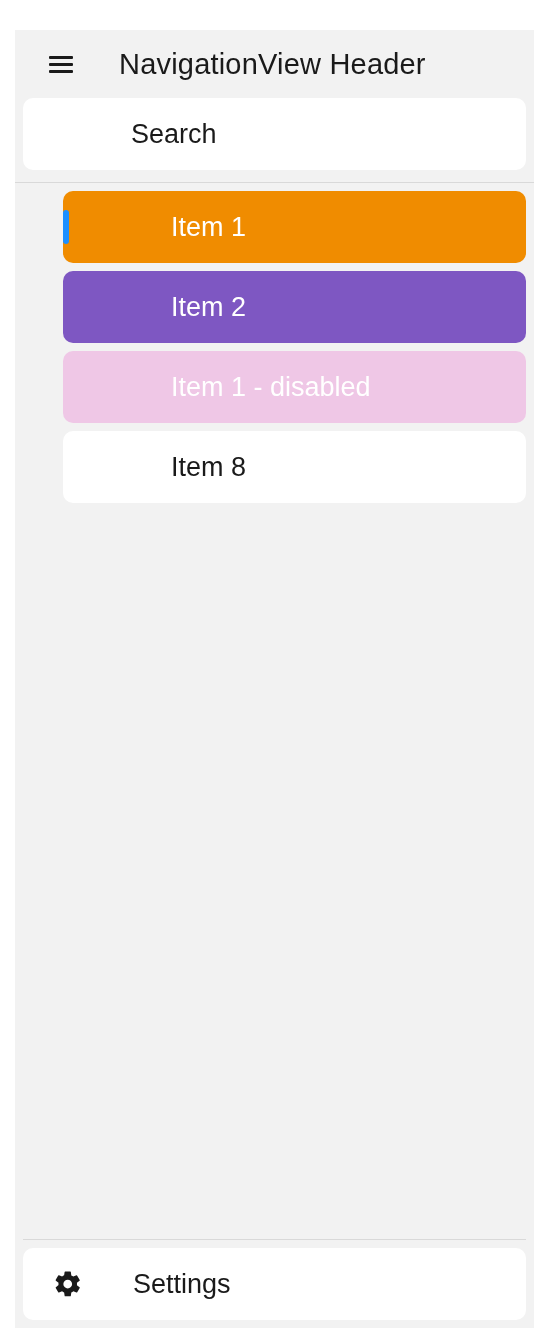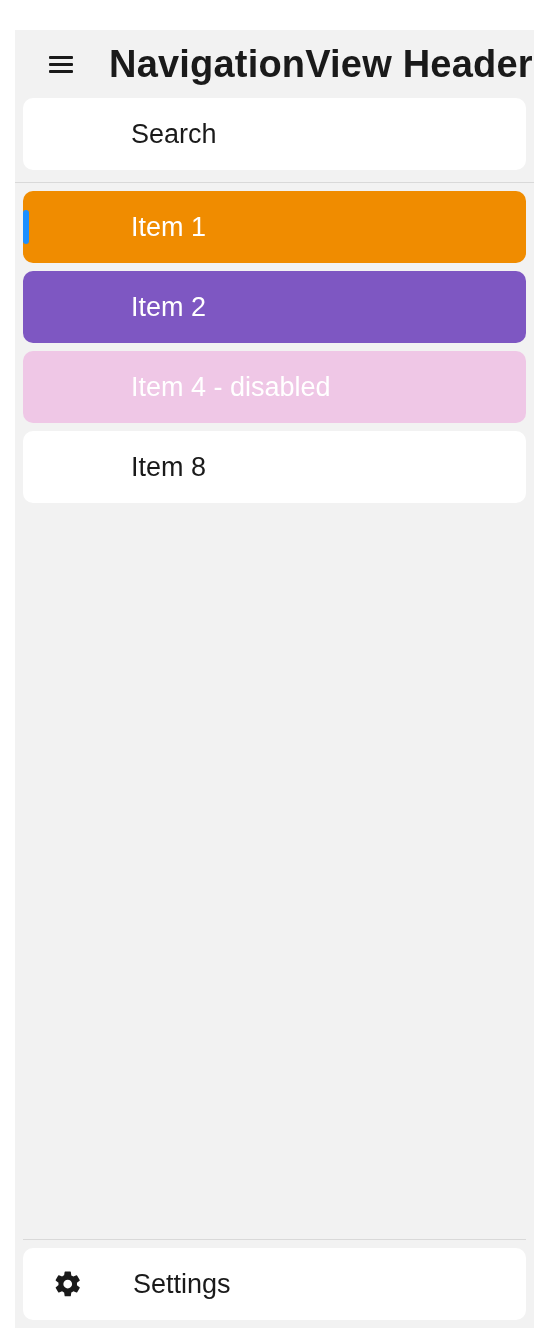--- a/index.html
+++ b/index.html
@@ -37,23 +37,23 @@
       cursor: pointer;
     }
     .hamburger span {
       display: block;
       width: 24px;
       height: 3px;
       background: #1a1a1a;
       border-radius: 1px;
     }
     .nav-title {
-      font-size: 38px;
-      font-weight: 700;
-      margin-left: 32px;
+      font-size: 29px;
+      font-weight: 400;
+      margin-left: 42px;
       letter-spacing: 0.2px;
     }
 
     
     .search-wrap {
       padding: 0 8px 12px 8px;
     }
     .search-field {
       width: 100%;
       height: 72px;
@@ -86,20 +86,21 @@
       position: relative;
       height: 72px;
       border-radius: 10px;
       display: flex;
       align-items: center;
       padding-left: 108px;
       font-size: 27px;
       background: #ffffff;
       color: #1a1a1a;
       cursor: pointer;
+      margin-left: 40px;
     }
     .nav-item-row .sel-pip {
       position: absolute;
       left: 0;
       top: 50%;
       transform: translateY(-50%);
       width: 6px;
       height: 34px;
       border-radius: 3px;
       background: transparent;
@@ -157,21 +158,21 @@
       <div class="nav-item-row selected" style="background: rgb(240, 140, 0); color: rgb(255, 255, 255);">
         <div class="sel-pip"></div>
         <span>Item 1</span>
       </div>
       <div class="nav-item-row" style="background: rgb(126, 87, 194); color: #ffffff;">
         <div class="sel-pip"></div>
         <span>Item 2</span>
       </div>
       <div class="nav-item-row" style="background: rgb(239, 199, 230); color: rgb(255, 255, 255);">
         <div class="sel-pip"></div>
-        <span>Item 4 - disabled</span>
+        <span>Item 1 - disabled</span>
       </div>
       <div class="nav-item-row" style="background: rgb(255, 255, 255); color: rgb(26, 26, 26);">
         <div class="sel-pip"></div>
         <span>Item 8</span>
       </div>
     </div>
 
   <div class="footer-block">
     <div class="footer-sep"></div>
     <div class="settings-row">

